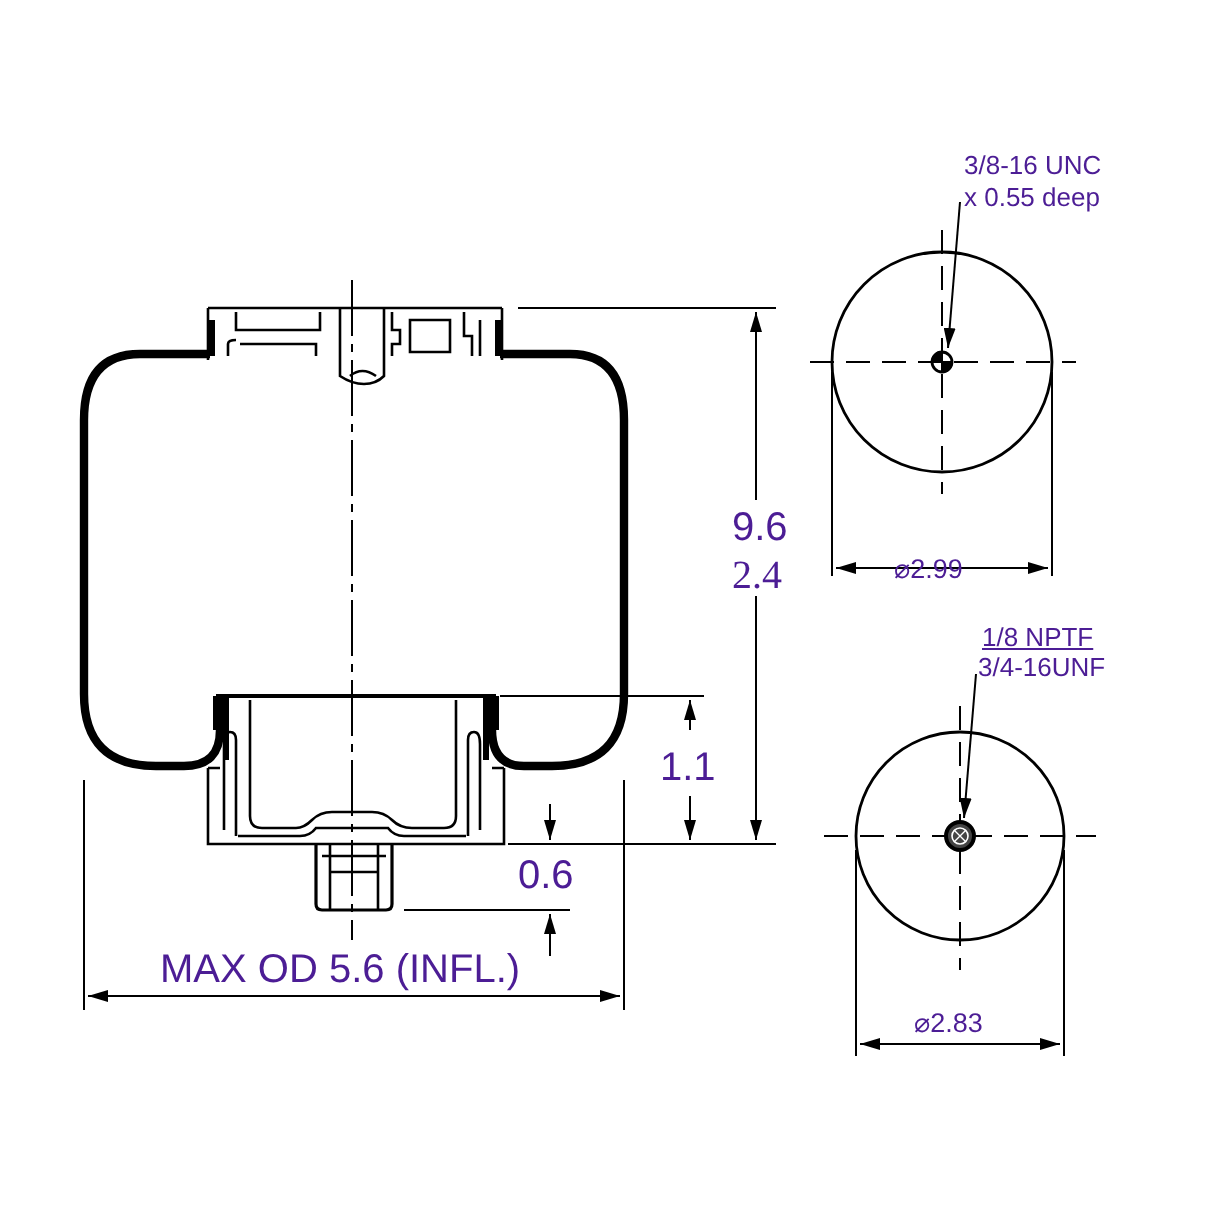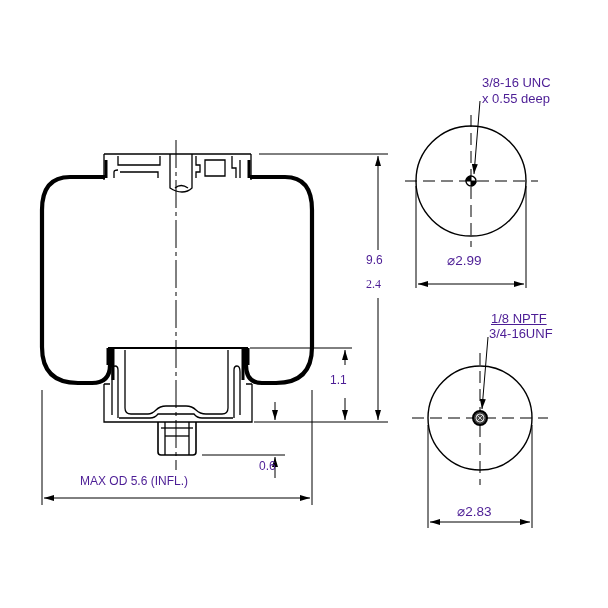--- a/index.html
+++ b/index.html
@@ -1,19 +1,19 @@
 <!DOCTYPE html>
 <html><head>
   <meta charset="utf-8">
   <style>
     html, body { margin:0; padding:0; background:#ffffff; }
     body { width:608px; height:608px; position:relative; overflow:hidden; font-family:"Liberation Sans", sans-serif; }
     #drawing { position:absolute; left:0; top:0; width:608px; height:608px; }
     .lbl { position:absolute; color:#4c1d95; font-family:"Liberation Sans", sans-serif; white-space:nowrap; line-height:1; }
-    .dim-big { font-size:12px; }
+    .dim-big { font-size:20px; }
     .dim-small { font-size:13.5px; }
     .note { font-size:13px; }
   </style>
 </head>
 <body>
 
 <svg id="drawing" viewBox="0 0 608 608" xmlns="http://www.w3.org/2000/svg">
   <defs>
     <marker id="arr" markerWidth="10" markerHeight="6" refX="10" refY="3" orient="auto" markerUnits="userSpaceOnUse">
       <path d="M0,0 L10,3 L0,6 Z" fill="#000"></path>
@@ -107,22 +107,22 @@
     <path d="M488,337 L482,409" stroke-width="1" marker-end="url(#arr)"></path>
     <path d="M428,425 L428,528 M532,425 L532,528" stroke-width="1"></path>
     <path d="M480,522 L430,522" stroke-width="1" marker-end="url(#arr)"></path>
     <path d="M480,522 L530,522" stroke-width="1" marker-end="url(#arr)"></path>
   </g>
 </svg>
 
 <div class="lbl dim-big" style="left:366px; top:254px;">9.6</div>
 <div class="lbl dim-big" style="left:366px; top:278px;font-family:Liberation Serif, serif;">2.4</div>
 <div class="lbl dim-big" style="left:330px; top:374px;">1.1</div>
-<div class="lbl dim-big" style="left:259px; top:428px;margin-top:32px;">0.6</div>
+<div class="lbl dim-big" style="left:259px; top:428px;">0.6</div>
 <div class="lbl dim-big" style="left:80px; top:475px;">MAX OD 5.6 (INFL.)</div>
 
 <div class="lbl note" style="left:482px; top:76px;">3/8-16 UNC</div>
 <div class="lbl note" style="left:482px; top:92px;">x 0.55 deep</div>
-<div class="lbl dim-small" style="left:447px; top:254px;"><span>⌀</span><span>2.99</span></div>
+<div class="lbl dim-small" style="left:447px; top:278px;"><span>⌀</span><span>2.99</span></div>
 
 <div class="lbl note" style="left:491px; top:312px;text-decoration:underline;">1/8 NPTF</div>
 <div class="lbl note" style="left:489px; top:327px;">3/4-16UNF</div>
 <div class="lbl dim-small" style="left:457px; top:505px;"><span>⌀</span><span>2.83</span></div>
 
 </body></html>

